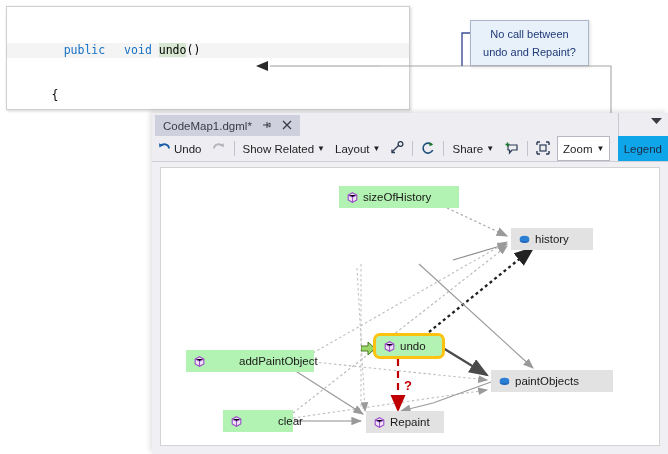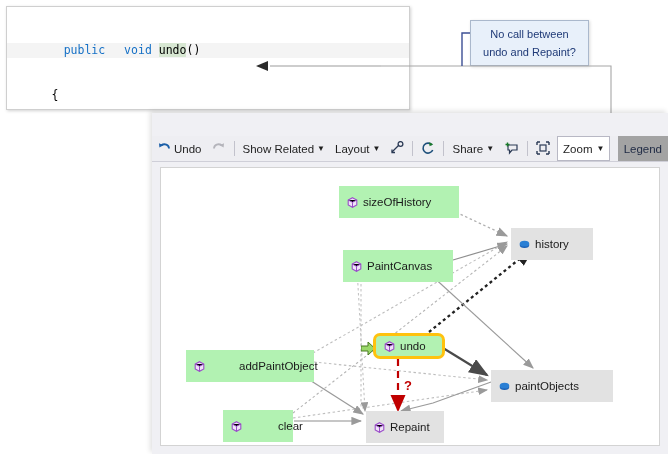--- a/index.html
+++ b/index.html
@@ -100,41 +100,41 @@
   .tb-sep{width:1px;height:15px;background:#c2c2cc;margin:0 3px;}
   .caret{font-size:8px;line-height:8px;}
   .tb-zoom{
     border:1px solid #b8b8c4;background:#fff;
     padding:1px 5px;display:flex;align-items:center;gap:4px;
     margin-left:2px;
   }
   #legend-btn{
     position:absolute;right:0;top:23px;height:25px;
     display:flex;align-items:center;padding:0 6px;
-    background:#a3a3a3;color:#1f2a44;font-size:11.5px;
+    background:#0ea5e9;color:#1f2a44;font-size:11.5px;
   }
   #tb-right-sep{
     position:absolute;right:47px;top:23px;width:1px;height:25px;background:#c2c2cc;
   }
 
   
   #map-canvas{
     position:absolute;left:8px;top:54px;width:500px;height:279px;
     background:#ffffff;
     border:1px solid #d3d3d3;
     box-sizing:border-box;
     overflow:hidden;
   }
   #edges{position:absolute;left:0;top:0;width:498px;height:277px;}
 
   .node{
     position:absolute;
     display:flex;align-items:center;gap:5px;
     padding:0 8px;
-    height:32px;
+    height:22px;
     font-size:11.5px;
     color:#1a1a1a;
     box-sizing:border-box;
     white-space:nowrap;
   }
   .node.green{background:#b2f2b2;}
   .node.gray{background:#e2e2e2;}
   .node.sel-node{
     background:#b2f2b2;
     border:3px solid #ffc20e;
@@ -175,20 +175,41 @@
   <line x1="270" y1="66" x2="381" y2="66" stroke="#9b9b9b" stroke-width="1.2"></line>
   <polygon points="256,66 268,61 268,71" fill="#2b2b2b"></polygon>
 
   <polyline points="381,66 611,66 611,403 567,403" fill="none" stroke="#a6a6a6" stroke-width="1.1"></polyline>
 
   <polyline points="470,33 462,33 462,66" fill="none" stroke="#3c4f94" stroke-width="1.4"></polyline>
 </svg>
 
 <div class="abs" id="codemap-window">
 
+  <div id="tabstrip">
+    <div id="tab-codemap">
+      <span>CodeMap1.dgml*</span>
+      <span id="tab-pin">
+        <svg width="10" height="10" viewBox="0 0 10 10">
+            <path d="M1 5h4M5 2v6M5 5l3-2v4z" stroke="#3b3b45" stroke-width="1" fill="none"></path>
+          </svg>
+      </span>
+      <span id="tab-close">
+        <svg width="10" height="10" viewBox="0 0 10 10">
+            <path d="M1 1l8 8M9 1l-8 8" stroke="#3b3b45" stroke-width="1.3"></path>
+          </svg>
+      </span>
+    </div>
+    <div id="win-sep"></div>
+    <div id="tab-overflow">
+      <svg width="11" height="7" viewBox="0 0 11 7">
+          <path d="M0 0l5.5 6L11 0z" fill="#3a3a44"></path>
+        </svg>
+    </div>
+  </div>
 
   <div id="toolbar">
     <div class="tb-item">
       <span>
         <svg width="14" height="14" viewBox="0 0 14 14">
             <path d="M4 4.5C7.5 2 12 3.5 12 7.5" stroke="#1b5fa8" stroke-width="1.8" fill="none"></path>
             <path d="M2 2.2 L6.2 4.2 L2.4 6.6 Z" fill="#1b5fa8"></path>
           </svg>
       </span>
       <span>Undo</span>
@@ -323,27 +344,20 @@
     </div>
 
     <div class="node gray" style="left:350px;top:60px;width:82px;">
       <svg class="ic" viewBox="0 0 12 11">
         <ellipse cx="6" cy="6" rx="5.2" ry="3.2" fill="#1a5fb4"></ellipse>
         <ellipse cx="6" cy="4.6" rx="5.2" ry="3.2" fill="#2a7fd4"></ellipse>
       </svg>
       <span>history</span>
     </div>
 
-    <div class="node green" style="left:182px;top:82px;width:110px;">
-      <svg class="ic" viewBox="0 0 11 11">
-        <path d="M5.5 0.7 L9.8 3 V8 L5.5 10.3 L1.2 8 V3 Z" fill="#efe3f7" stroke="#9b4dca" stroke-width="1.1"></path>
-        <path d="M1.2 3 L5.5 5.3 L9.8 3 M5.5 5.3 V10.3" stroke="#9b4dca" stroke-width="1"></path>
-      </svg>
-      <span>PaintCanvas</span>
-    </div>
 
     <div class="node green" style="left:25px;top:182px;width:128px;gap:34px;">
       <svg class="ic" viewBox="0 0 11 11">
         <path d="M5.5 0.7 L9.8 3 V8 L5.5 10.3 L1.2 8 V3 Z" fill="#efe3f7" stroke="#9b4dca" stroke-width="1.1"></path>
         <path d="M1.2 3 L5.5 5.3 L9.8 3 M5.5 5.3 V10.3" stroke="#9b4dca" stroke-width="1"></path>
       </svg>
       <span>addPaintObject</span>
     </div>
 
     <div class="node sel-node" style="left:212px;top:165px;width:72px;">

